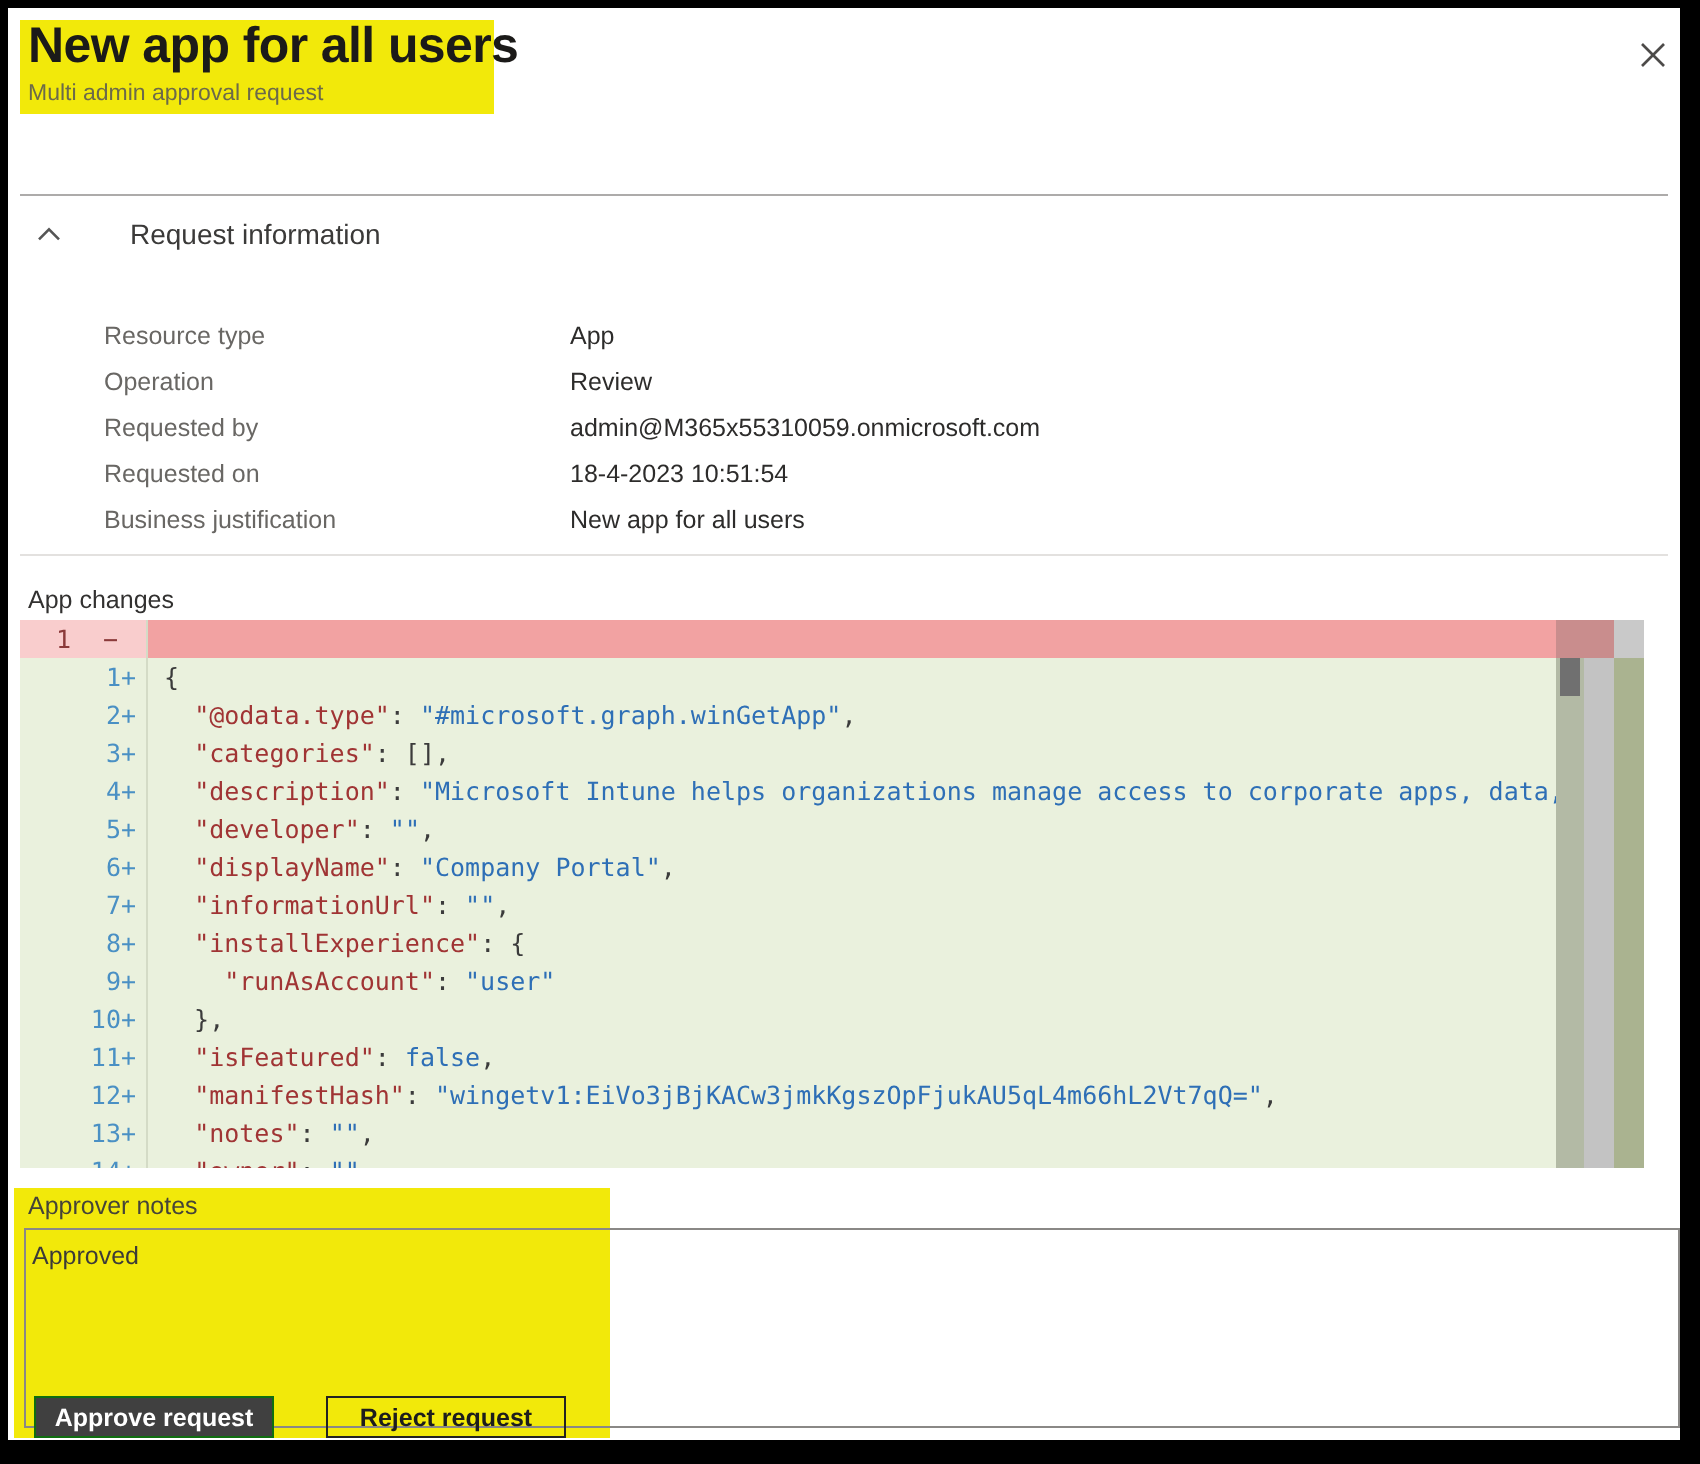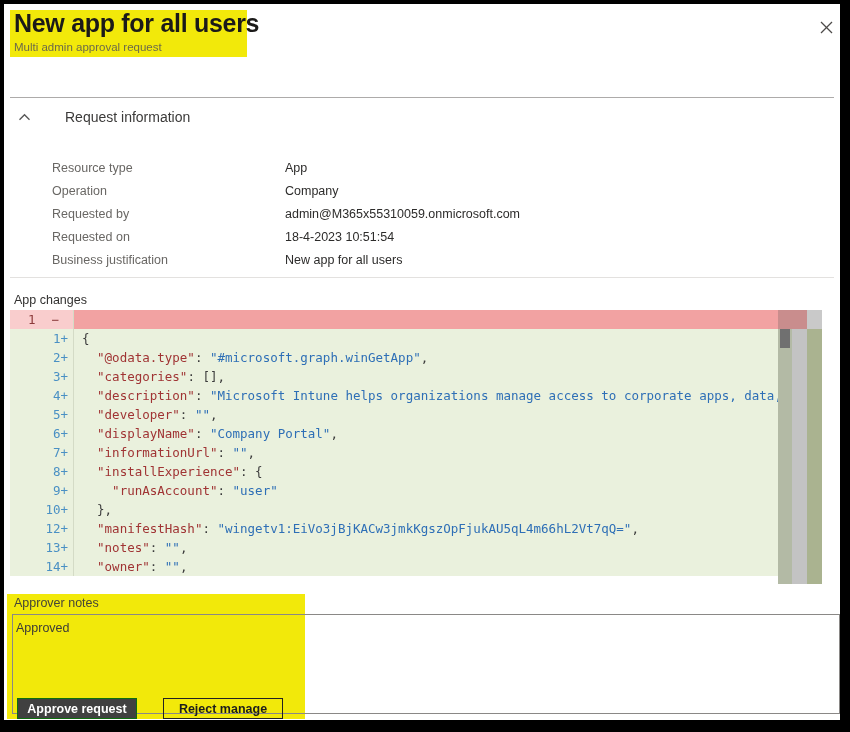--- a/index.html
+++ b/index.html
@@ -150,21 +150,21 @@
     <span class="section-title">Request information</span>
   </button>
 
   <div class="fields">
       <div class="field-row">
         <span class="field-label">Resource type</span>
         <span class="field-value">App</span>
       </div>
       <div class="field-row">
         <span class="field-label">Operation</span>
-        <span class="field-value">Company</span>
+        <span class="field-value">Review</span>
       </div>
       <div class="field-row">
         <span class="field-label">Requested by</span>
         <span class="field-value">admin@M365x55310059.onmicrosoft.com</span>
       </div>
       <div class="field-row">
         <span class="field-label">Requested on</span>
         <span class="field-value">18-4-2023 10:51:54</span>
       </div>
       <div class="field-row">
@@ -187,20 +187,21 @@
         <div class="diff-row added"><div class="gutter">1+</div><div class="code"><span class="tok-p">{</span></div></div>
         <div class="diff-row added"><div class="gutter">2+</div><div class="code"><span class="tok-p">  </span><span class="tok-k">"@odata.type"</span><span class="tok-p">: </span><span class="tok-s">"#microsoft.graph.winGetApp"</span><span class="tok-p">,</span></div></div>
         <div class="diff-row added"><div class="gutter">3+</div><div class="code"><span class="tok-p">  </span><span class="tok-k">"categories"</span><span class="tok-p">: [],</span></div></div>
         <div class="diff-row added"><div class="gutter">4+</div><div class="code"><span class="tok-p">  </span><span class="tok-k">"description"</span><span class="tok-p">: </span><span class="tok-s">"Microsoft Intune helps organizations manage access to corporate apps, data,</span></div></div>
         <div class="diff-row added"><div class="gutter">5+</div><div class="code"><span class="tok-p">  </span><span class="tok-k">"developer"</span><span class="tok-p">: </span><span class="tok-s">""</span><span class="tok-p">,</span></div></div>
         <div class="diff-row added"><div class="gutter">6+</div><div class="code"><span class="tok-p">  </span><span class="tok-k">"displayName"</span><span class="tok-p">: </span><span class="tok-s">"Company Portal"</span><span class="tok-p">,</span></div></div>
         <div class="diff-row added"><div class="gutter">7+</div><div class="code"><span class="tok-p">  </span><span class="tok-k">"informationUrl"</span><span class="tok-p">: </span><span class="tok-s">""</span><span class="tok-p">,</span></div></div>
         <div class="diff-row added"><div class="gutter">8+</div><div class="code"><span class="tok-p">  </span><span class="tok-k">"installExperience"</span><span class="tok-p">: {</span></div></div>
         <div class="diff-row added"><div class="gutter">9+</div><div class="code"><span class="tok-p">    </span><span class="tok-k">"runAsAccount"</span><span class="tok-p">: </span><span class="tok-s">"user"</span></div></div>
         <div class="diff-row added"><div class="gutter">10+</div><div class="code"><span class="tok-p">  },</span></div></div>
+        <div class="diff-row added"><div class="gutter">11+</div><div class="code"><span class="tok-p">  </span><span class="tok-k">"isFeatured"</span><span class="tok-p">: </span><span class="tok-s">false</span><span class="tok-p">,</span></div></div>
         <div class="diff-row added"><div class="gutter">12+</div><div class="code"><span class="tok-p">  </span><span class="tok-k">"manifestHash"</span><span class="tok-p">: </span><span class="tok-s">"wingetv1:EiVo3jBjKACw3jmkKgszOpFjukAU5qL4m66hL2Vt7qQ="</span><span class="tok-p">,</span></div></div>
         <div class="diff-row added"><div class="gutter">13+</div><div class="code"><span class="tok-p">  </span><span class="tok-k">"notes"</span><span class="tok-p">: </span><span class="tok-s">""</span><span class="tok-p">,</span></div></div>
         <div class="diff-row added"><div class="gutter">14+</div><div class="code"><span class="tok-p">  </span><span class="tok-k">"owner"</span><span class="tok-p">: </span><span class="tok-s">""</span><span class="tok-p">,</span></div></div>
       </div>
 
     <div class="strip strip-a">
       <div class="strip-band"></div>
       <div class="scroll-thumb"></div>
     </div>
     <div class="strip strip-b">
@@ -209,15 +210,15 @@
     <div class="strip strip-c">
       <div class="strip-band"></div>
     </div>
   </div>
 
   <div class="approver-highlight"></div>
   <div class="approver-label">Approver notes</div>
   <textarea class="notes-input" style="">Approved</textarea>
 
   <button class="btn-approve">Approve request</button>
-  <button class="btn-reject">Reject manage</button>
+  <button class="btn-reject">Reject request</button>
 
 </div>
 
 </body></html>

